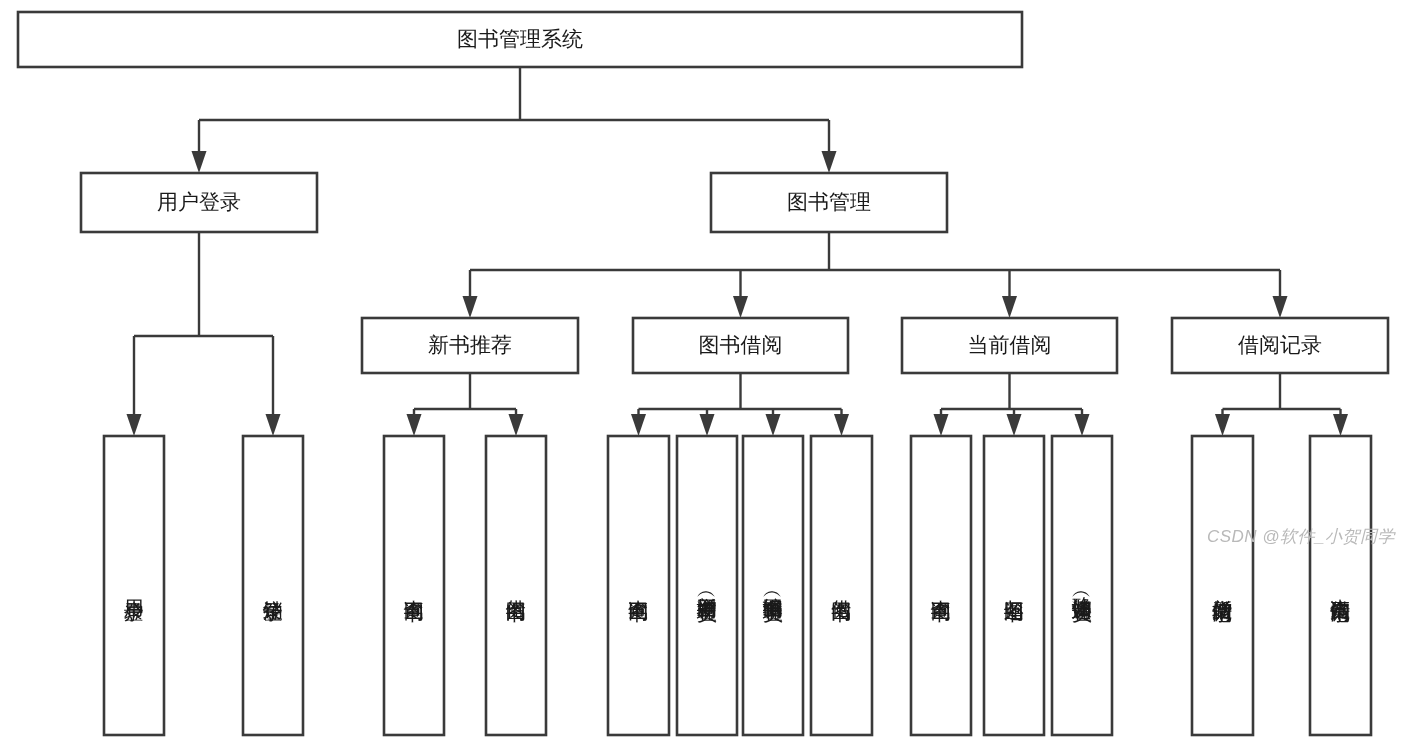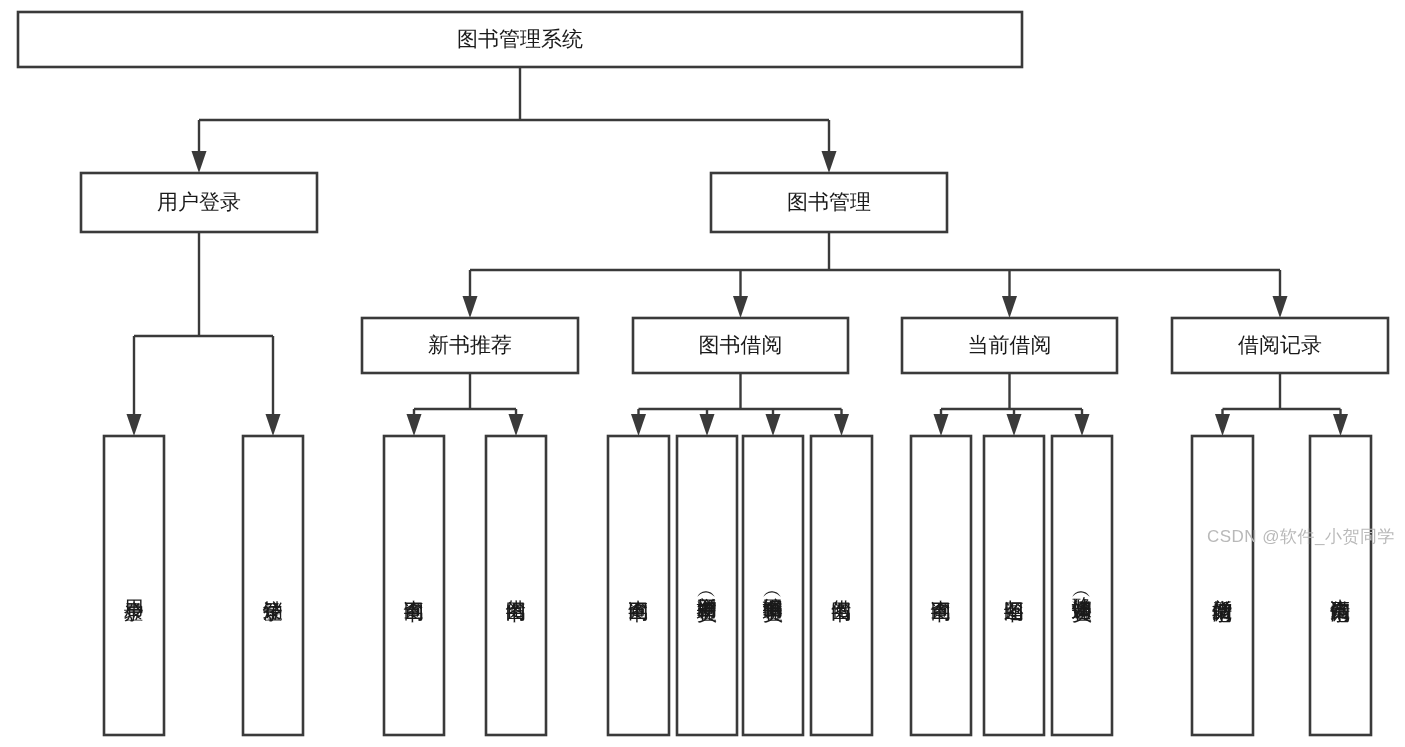--- a/index.html
+++ b/index.html
@@ -65,20 +65,21 @@
   }
   .watermark {
     position: absolute;
     right: 10px;
     bottom: 4px;
     font-family: "Liberation Sans", "DejaVu Sans", sans-serif;
     font-size: 17px;
     color: #b9b9b9;
     letter-spacing: 0.5px;
     white-space: nowrap;
+    font-style: italic;
   }
 </style>
 </head>
 <body>
 
 <div id="diagram-root">
 
   <svg class="flow" viewBox="0 0 1405 747" xmlns="http://www.w3.org/2000/svg">
     <g id="connectors-layer">
         <path d="M 520 67 L 520 120" class="connector"></path>

